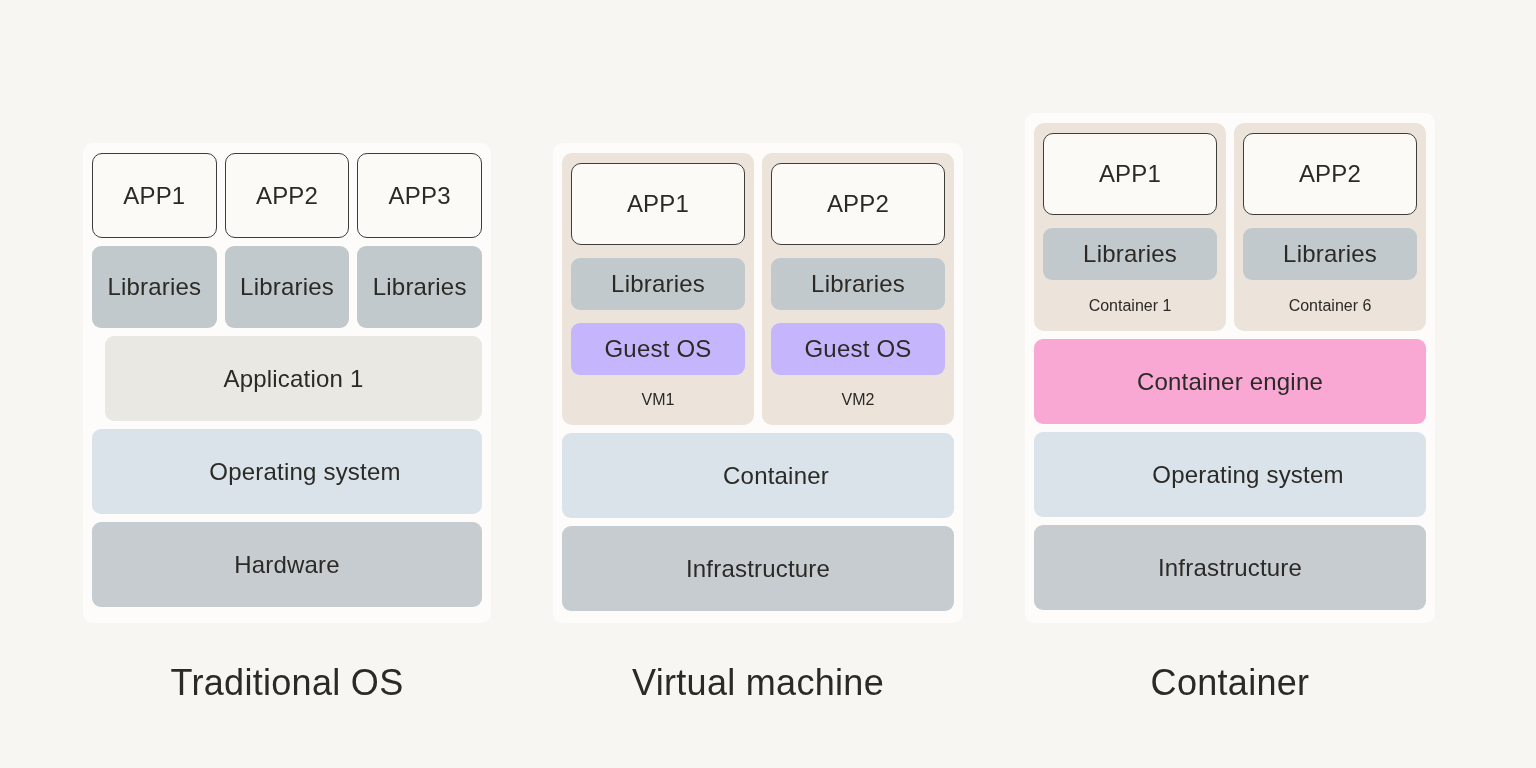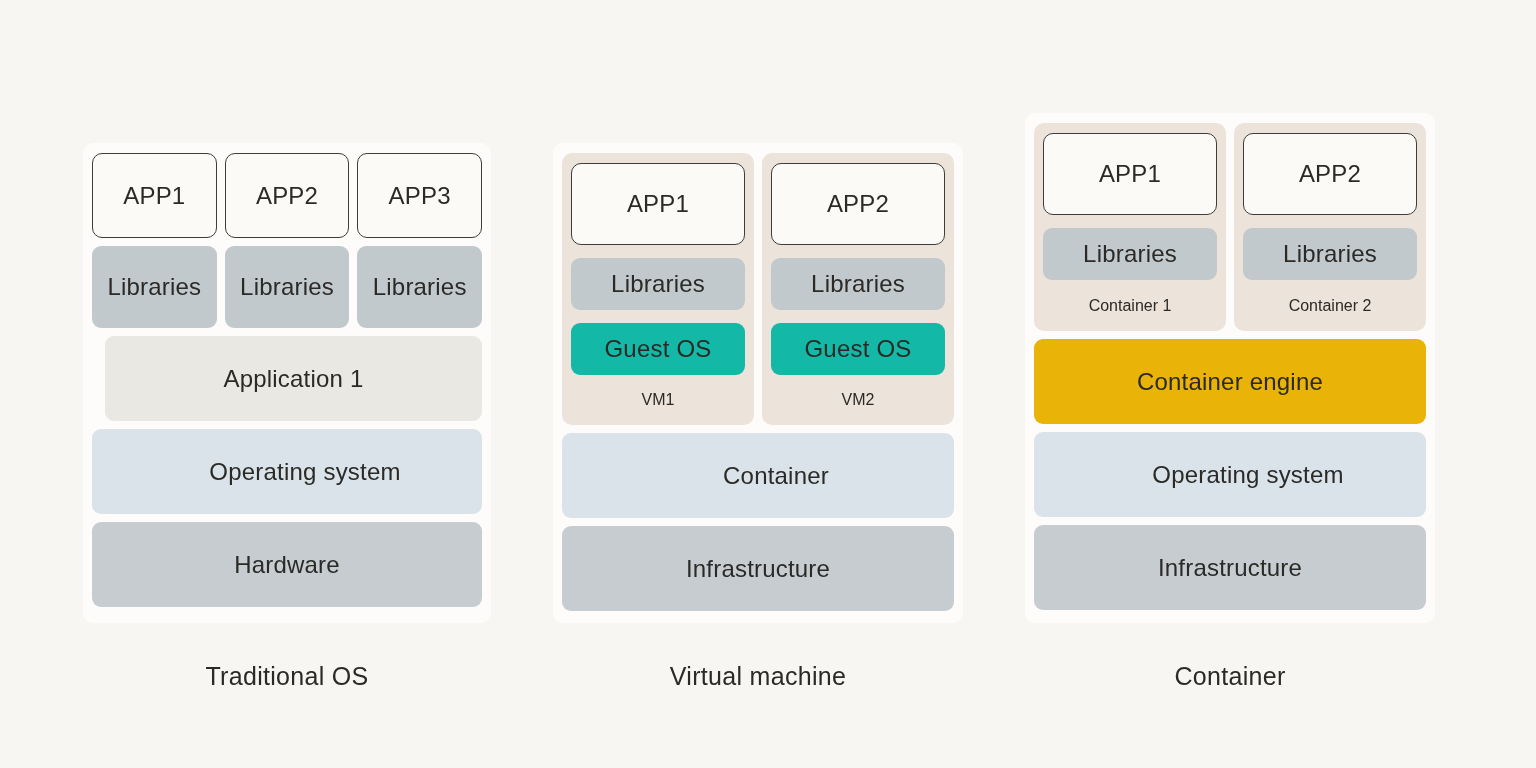--- a/index.html
+++ b/index.html
@@ -43,48 +43,48 @@
     background: #fbfaf7;
     border: 1.5px solid #3f3d3a;
     border-radius: 10px;
     height: 85px;
   }
   .lib-box   { background: #c2c9cd; height: 82px; }
   .layer     { height: 85px; flex: 0 0 auto; }
   .app-layer    { background: #eae8e2; margin-left: 13px; }
   .os-layer     { background: #d9e3e9; padding-left: 36px; }
   .hw-layer     { background: #c6cccf; }
-  .engine-layer { background: #eab308; }
+  .engine-layer { background: #f9a8d4; }
 
   .sub-panel {
     background: #ece3da;
     border-radius: 10px;
     box-sizing: border-box;
     padding: 10px 9px 0 9px;
     display: flex;
     flex-direction: column;
   }
   .vm-panel  { height: 272px; }
   .ct-panel  { height: 208px; }
   .sub-panel .app-box  { height: 82px; flex: 0 0 auto; }
   .sub-panel .lib-box,
   .sub-panel .guest-box { height: 52px; margin-top: 13px; flex: 0 0 auto; }
-  .guest-box { background: #14b8a6; }
+  .guest-box { background: #c4b5fd; }
   .sub-label {
     flex: 1;
     display: flex; align-items: center; justify-content: center;
     font-size: 16px;
   }
 
   .caption {
     position: absolute;
     top: 662px;
     width: 410px;
     text-align: center;
-    font-size: 25px;
+    font-size: 36px;
     letter-spacing: 0.3px;
     color: #2b2a26;
   }
   #caption-traditional { left: 82px; }
   #caption-vm          { left: 553px; }
   #caption-container   { left: 1025px; }
 </style>
 </head>
 <body>
 
@@ -128,21 +128,21 @@
   <div class="card" id="card-container">
     <div class="row2">
       <div class="sub-panel ct-panel">
         <div class="box app-box">APP1</div>
         <div class="box lib-box">Libraries</div>
         <div class="sub-label">Container 1</div>
       </div>
       <div class="sub-panel ct-panel">
         <div class="box app-box">APP2</div>
         <div class="box lib-box">Libraries</div>
-        <div class="sub-label">Container 2</div>
+        <div class="sub-label">Container 6</div>
       </div>
     </div>
     <div class="box layer engine-layer">Container engine</div>
     <div class="box layer os-layer">Operating system</div>
     <div class="box layer hw-layer">Infrastructure</div>
   </div>
 
   <div class="caption" id="caption-traditional">Traditional OS</div>
   <div class="caption" id="caption-container">Container</div>
   <div class="caption" id="caption-vm">Virtual machine</div>

